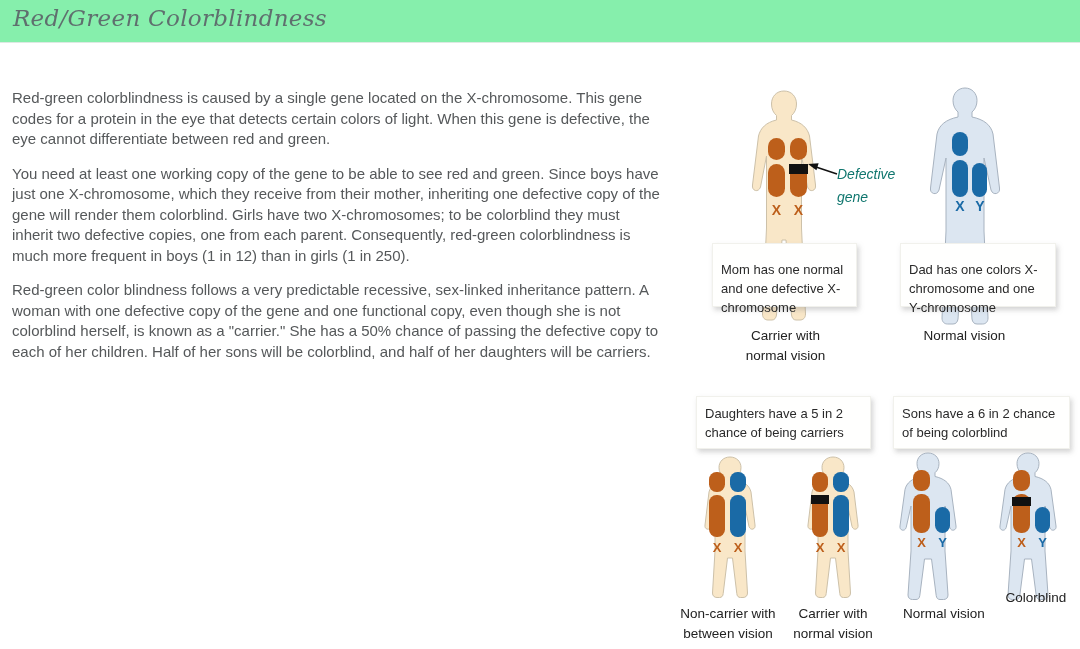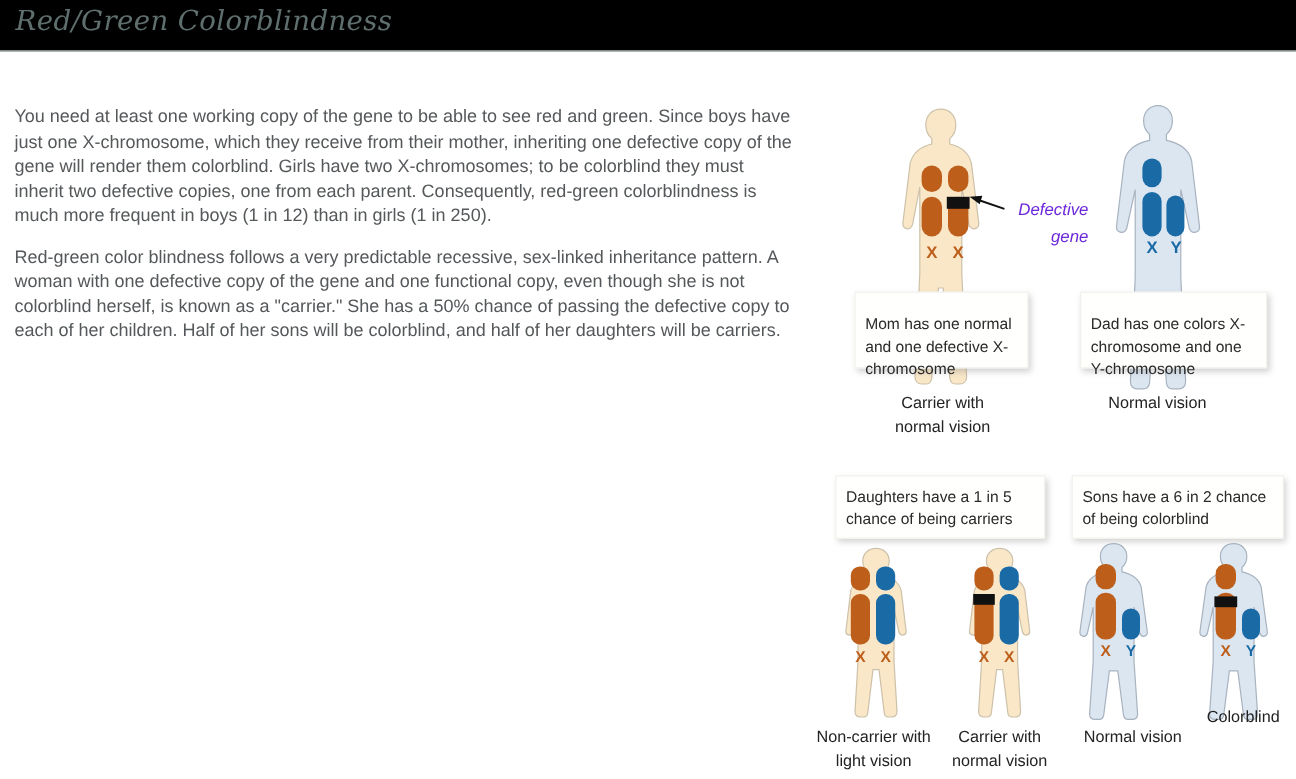--- a/index.html
+++ b/index.html
@@ -2,21 +2,21 @@
 <html><head>
 <meta charset="utf-8">
 <style>
   html,body { margin:0; padding:0; background:#ffffff; }
   .page {
     position:relative; width:1080px; height:649px; overflow:hidden;
     font-family:"Liberation Sans","DejaVu Sans",sans-serif; background:#ffffff;
   }
   .header {
     position:absolute; left:0; top:0; width:1080px; height:42px;
-    background:#000000; border-bottom:1px solid #dde9e3;
+    background:#86efac; border-bottom:1px solid #dde9e3;
   }
   .title {
     position:absolute; left:13px; top:5px; margin:0;
     font-family:"DejaVu Serif","Liberation Serif",serif; font-style:italic; font-weight:normal;
     font-size:23px; color:#5f6f6e; letter-spacing:0.3px;
   }
   .article {
     position:absolute; left:12px; top:88px; width:648px;
     font-size:15px; line-height:20.5px; color:#55585a;
   }
@@ -33,34 +33,35 @@
     box-shadow:2px 3px 5px rgba(130,130,130,0.35);
     font-size:13px; line-height:19px; color:#2a2a2a; padding:16px 8px;
     box-sizing:border-box;
   }
   .cap {
     position:absolute; font-size:13.5px; line-height:20px;
     color:#222222; text-align:center;
   }
   .gene-label {
     position:absolute; left:837px; top:163px; width:70px;
-    font-style:italic; font-size:14px; line-height:23px; color:#6d28d9;text-align:right;
+    font-style:italic; font-size:14px; line-height:23px; color:#0f766e;
   }
   .arrow { position:absolute; left:806px; top:158px; width:34px; height:22px; overflow:visible; }
 </style>
 </head>
 <body>
 
 <div class="page">
 
   <header class="header">
     <h1 class="title">Red/Green Colorblindness</h1>
   </header>
 
   <section class="article">
+    <p>Red-green colorblindness is caused by a single gene located on the X-chromosome. This gene codes for a protein in the eye that detects certain colors of light. When this gene is defective, the eye cannot differentiate between red and green.</p>
     <p>You need at least one working copy of the gene to be able to see red and green. Since boys have just one X-chromosome, which they receive from their mother, inheriting one defective copy of the gene will render them colorblind. Girls have two X-chromosomes; to be colorblind they must inherit two defective copies, one from each parent. Consequently, red-green colorblindness is much more frequent in boys (1 in 12) than in girls (1 in 250).</p>
     <p>Red-green color blindness follows a very predictable recessive, sex-linked inheritance pattern. A woman with one defective copy of the gene and one functional copy, even though she is not colorblind herself, is known as a "carrier." She has a 50% chance of passing the defective copy to each of her children. Half of her sons will be colorblind, and half of her daughters will be carriers.</p>
   </section>
 
   <section>
 
     <svg class="fig" style="left:748px; top:88px; width:72px; height:240px;" viewBox="0 0 72 240">
       <path class="female-body" d="M36,3 C28.5,3 23.5,8.5 23.5,16 C23.5,21 25.5,25 28.5,27.5 L28.5,32
                C18,34.5 12.5,40 10.5,48 L4.5,97 C3.5,103 10.5,105 12.5,99 L18.5,68
                L18.5,140 L14.5,226 C14.5,230 17,232 20,232 L24,232 C26.5,232 28,230 28.5,227
@@ -101,21 +102,21 @@
       <text x="36" y="125" text-anchor="middle" fill="#1a6aa6">X</text>
       <text x="56" y="125" text-anchor="middle" fill="#1a6aa6">Y</text>
     </svg>
 
     <div class="note" style="left:712px; top:243px; width:145px; height:64px;">Mom has one normal and one defective X-chromosome</div>
     <div class="note" style="left:900px; top:243px; width:156px; height:64px;">Dad has one colors X-chromosome and one Y-chromosome</div>
 
     <div class="cap" style="left:738px; top:326px; width:95px;">Carrier with normal vision</div>
     <div class="cap" style="left:907px; top:326px; width:115px;">Normal vision</div>
 
-    <div class="note" style="left:696px; top:396px; width:175px; height:53px; padding-top:7px;">Daughters have a 1 in 5 chance of being carriers</div>
+    <div class="note" style="left:696px; top:396px; width:175px; height:53px; padding-top:7px;">Daughters have a 5 in 2 chance of being carriers</div>
     <div class="note" style="left:893px; top:396px; width:177px; height:53px; padding-top:7px;">Sons have a 6 in 2 chance of being colorblind</div>
 
     <svg class="fig" style="left:701px; top:455px; width:58px; height:148px;" viewBox="0 0 58 148">
       <path class="female-body" d="M29,2 C22.5,2 18,6.5 18,12.5 C18,16.5 19.5,19.5 22,21.5 L22,25
                C14,27 9.5,31 8,37 L4,70 C3.2,74.5 8.5,76 10,71.5 L14,52
                L14,96 L11.5,138 C11.5,141 13.5,142.5 16,142.5 L18.5,142.5 C20.8,142.5 22,141 22.2,138.5
                L26.5,103 L31.5,103 L35.8,138.5 C36,141 37.2,142.5 39.5,142.5 L42,142.5
                C44.5,142.5 46.5,141 46.5,138 L44,96 L44,52 L48,71.5 C49.5,76 54.8,74.5 54,70
                L50,37 C48.5,31 44,27 36,25 L36,21.5 C38.5,19.5 40,16.5 40,12.5 C40,6.5 35.5,2 29,2 Z" fill="#f9e7c8"></path>
       <g>
@@ -176,19 +177,19 @@
       <g>
         <rect x="17" y="19" width="17" height="21" rx="8" fill="#bd5f1b"></rect>
         <rect x="17" y="43" width="17" height="39" rx="8" fill="#bd5f1b"></rect>
         <rect x="16" y="46" width="19" height="9" fill="#111111"></rect>
       </g>
       <rect x="39" y="56" width="15" height="26" rx="7.5" fill="#1a6aa6"></rect>
       <text class="small" x="25.5" y="96" text-anchor="middle" fill="#bd5f1b">X</text>
       <text class="small" x="46.5" y="96" text-anchor="middle" fill="#1a6aa6">Y</text>
     </svg>
 
-    <div class="cap" style="left:675px; top:604px; width:106px;">Non-carrier with light vision</div>
+    <div class="cap" style="left:675px; top:604px; width:106px;">Non-carrier with between vision</div>
     <div class="cap" style="left:781px; top:604px; width:104px;">Carrier with normal vision</div>
     <div class="cap" style="left:888px; top:604px; width:112px;">Normal vision</div>
     <div class="cap" style="left:998px; top:588px; width:76px;">Colorblind</div>
 
   </section>
 </div>
 
 </body></html>

